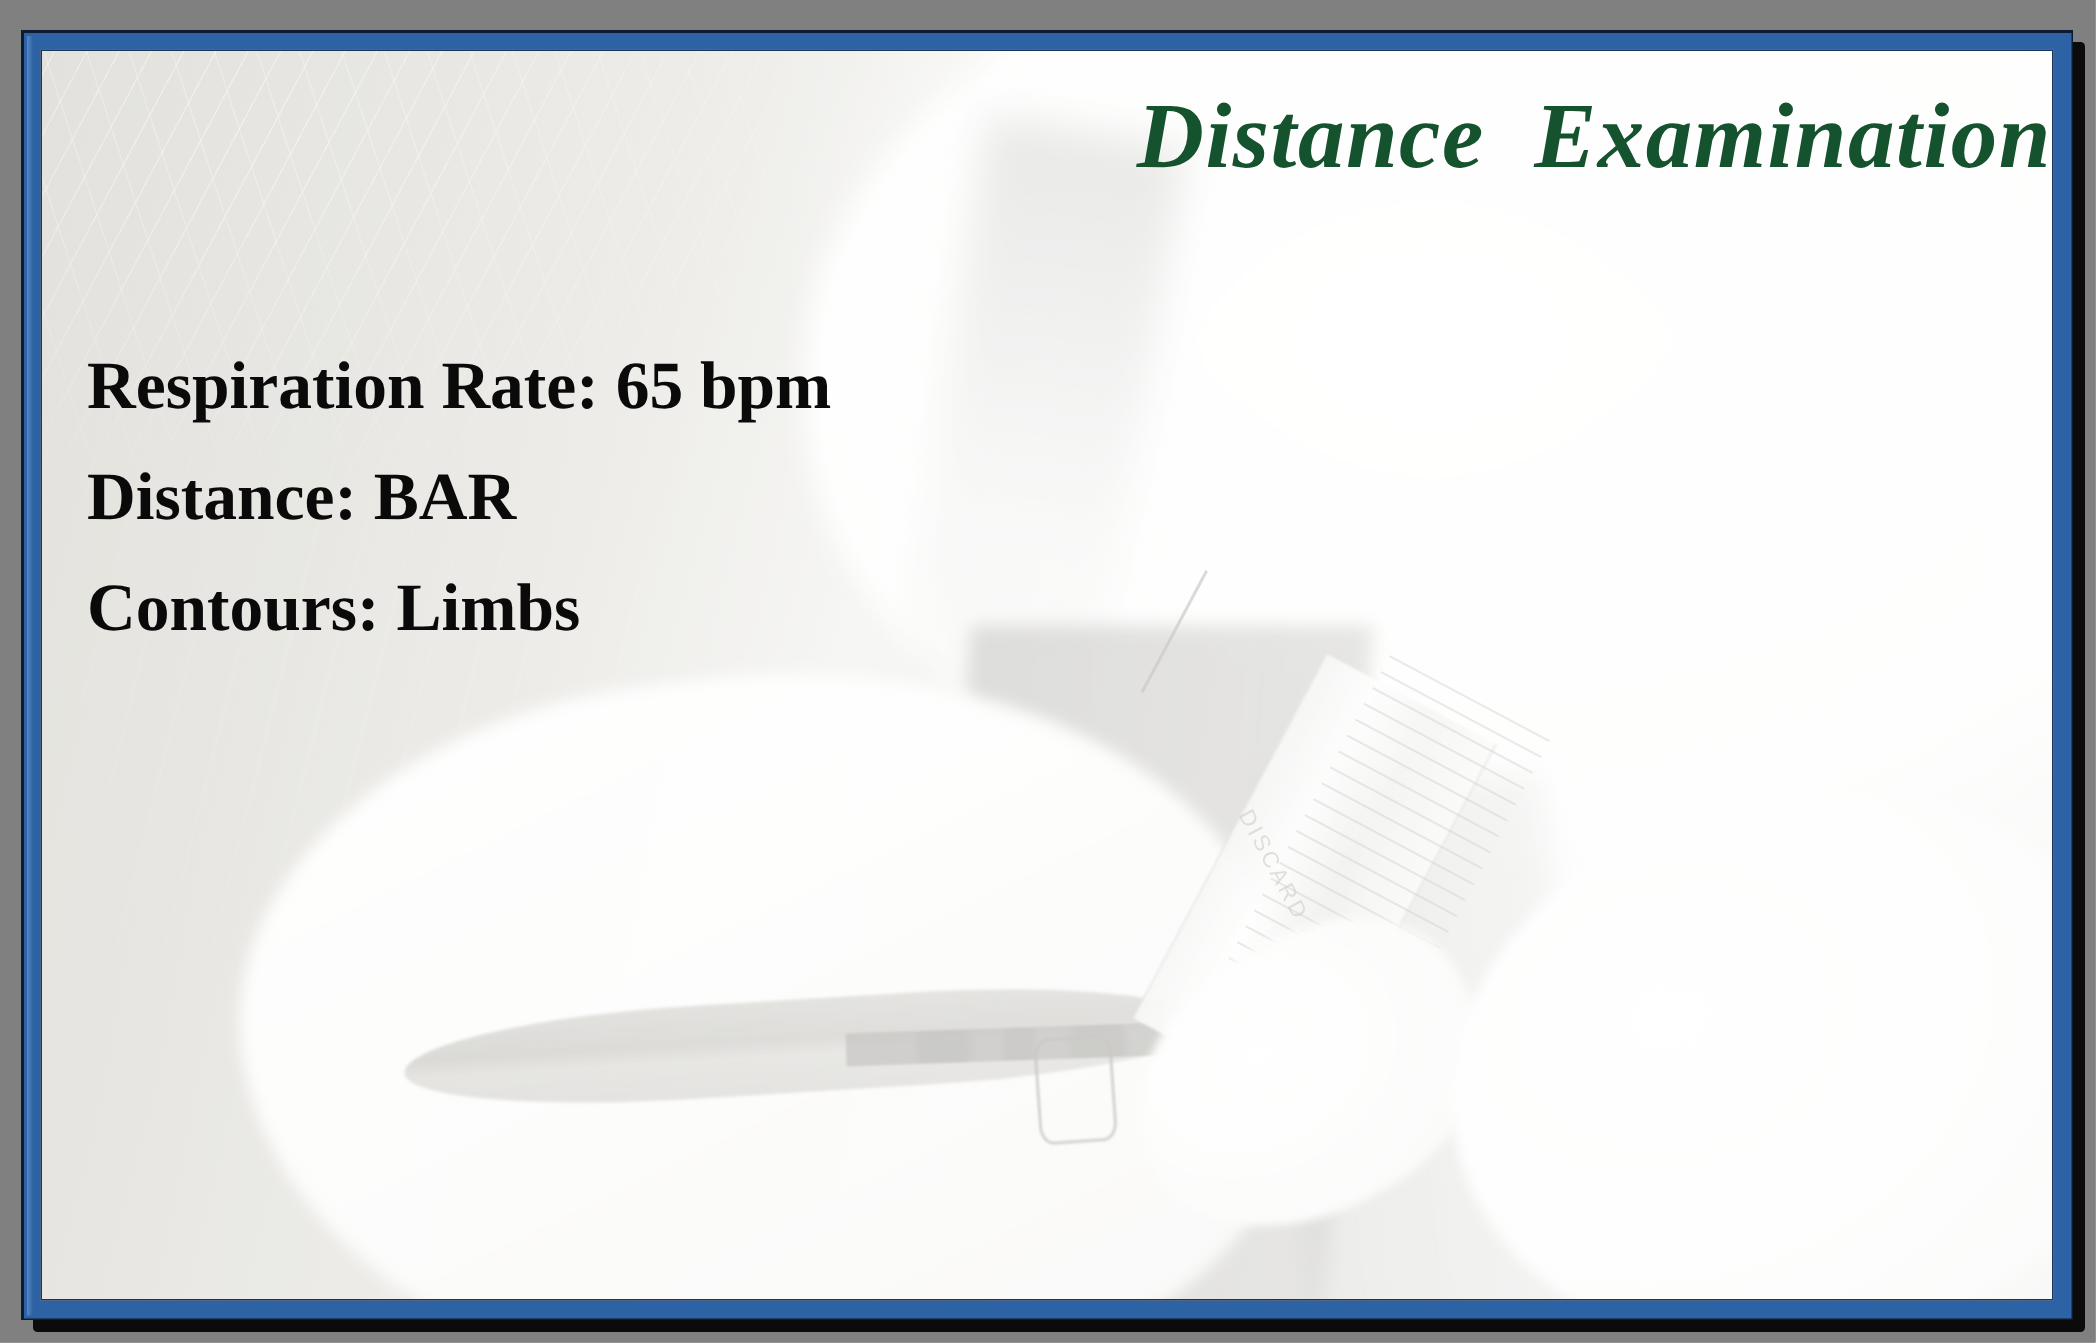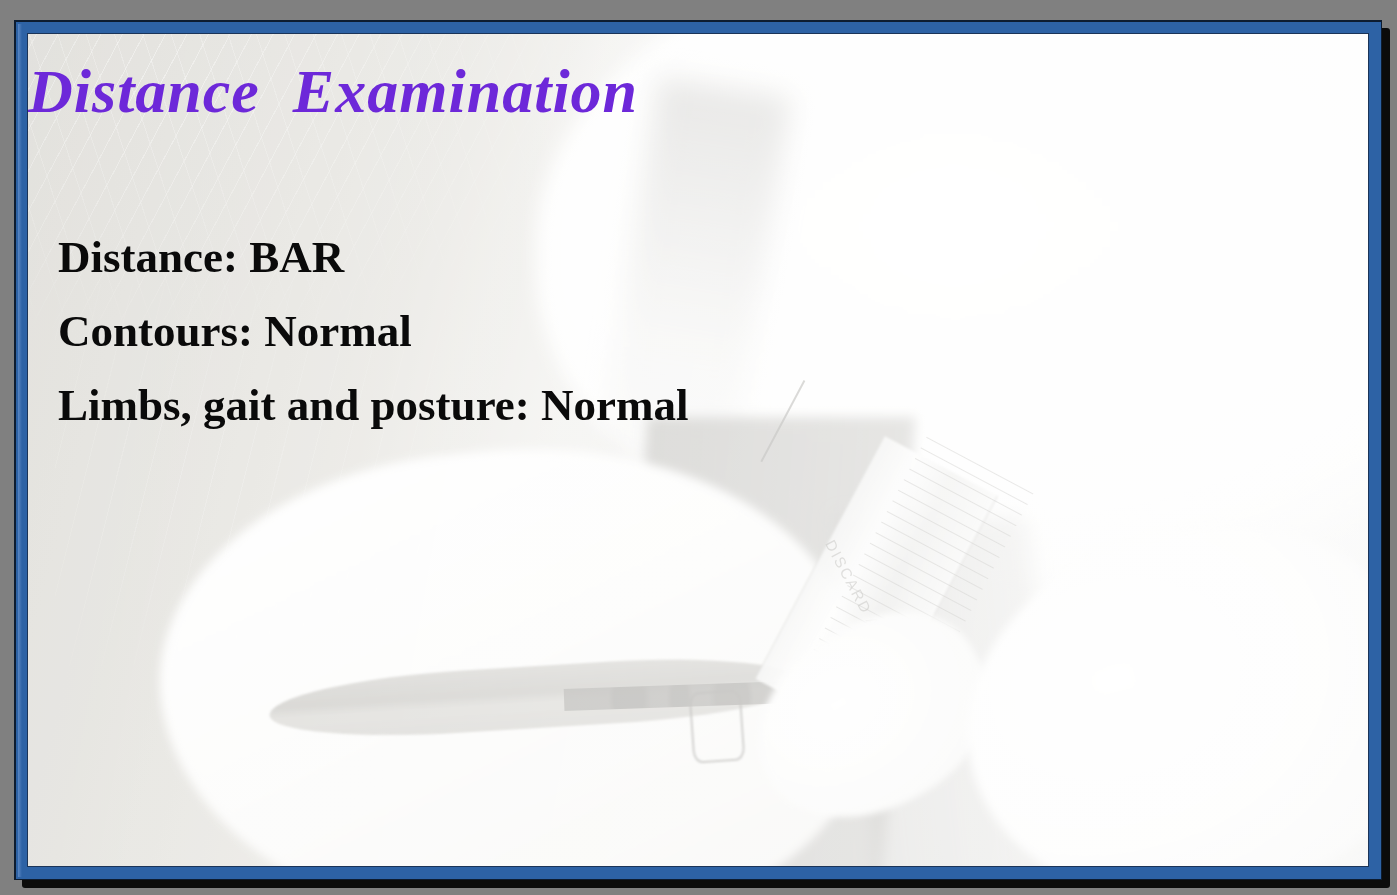--- a/index.html
+++ b/index.html
@@ -291,22 +291,22 @@
   .content {
     position: absolute;
     inset: 0;
   }
 
   .slide-title {
     position: absolute;
     left: 0;
     right: 0;
     top: 24px;
-    text-align: left;
-    color: #6d28d9;
+    text-align: right;
+    color: #14532d;
     font-family: "Liberation Serif", "DejaVu Serif", serif;
     font-weight: bold;
     font-style: italic;
     font-size: 62px;
     line-height: 1.08;
     letter-spacing: 1px;
     white-space: pre;
   }
 
   .body-list {
@@ -361,22 +361,22 @@
 
         <div class="ph-veil"></div>
         <div class="ph-veil2"></div>
       </div>
 
       <div class="content">
 
         <div class="slide-title">Distance  Examination</div>
 
         <ul class="body-list">
+          <li>Respiration Rate: 65 bpm</li>
           <li>Distance: BAR</li>
-          <li>Contours: Normal</li>
-          <li>Limbs, gait and posture: Normal</li>
+          <li>Contours: Limbs</li>
         </ul>
 
       </div>
 
     </div>
   </div>
 </div>
 
 </body></html>

